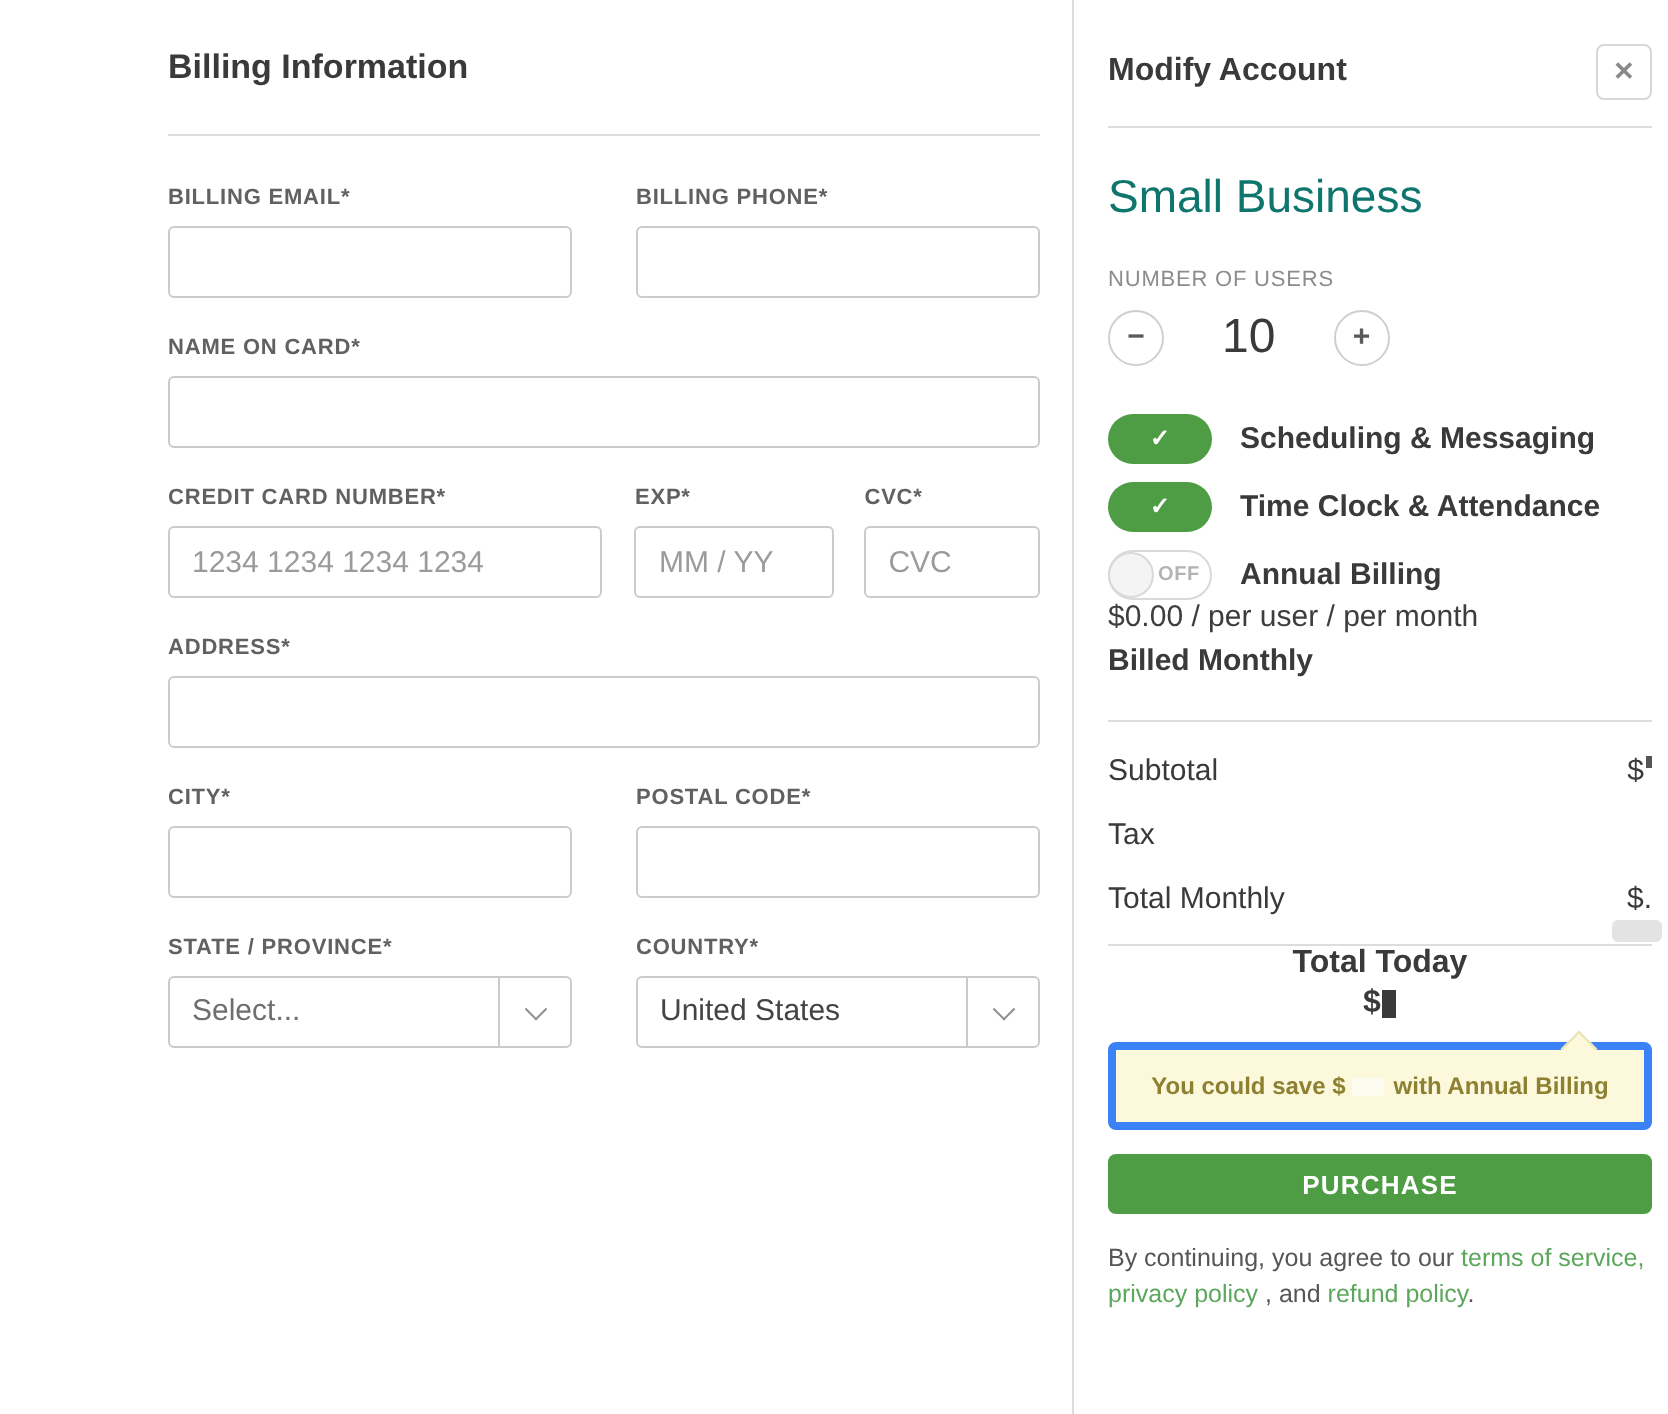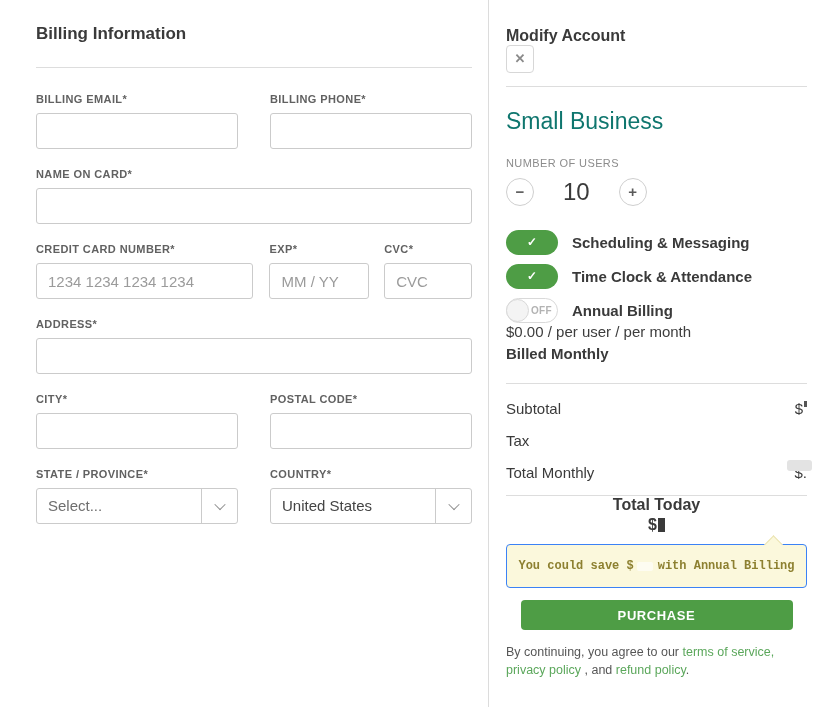--- a/index.html
+++ b/index.html
@@ -1,18 +1,18 @@
 <!DOCTYPE html>
 <html><head>
 <meta charset="utf-8">
 <style>
   * { margin:0; padding:0; box-sizing:border-box; }
   html,body { width:834px; height:707px; background:#fff;
     font-family:"Liberation Sans", sans-serif; color:#3b3b3b; overflow:hidden; }
-  .app { display:flex; width:834px; height:593px; }
+  .app { display:flex; width:834px; height:593px;padding-left:48px; }
 
   
   .panel-left { width:489px; height:707px; border-right:1px solid #dcdcdc;
     padding:24px 16px 0 36px; }
   .panel-title { font-size:17px; font-weight:bold; color:#3a3a3a; }
   .hr { border:none; border-top:1px solid #ddd; }
   .panel-left .hr { margin:23px 0 25px 0; }
 
   .field-label { display:block; font-size:11px; font-weight:bold; color:#616161;
     letter-spacing:.4px; text-transform:uppercase; margin-bottom:8px; }
@@ -33,21 +33,21 @@
   .select-value { flex:1; line-height:34px; padding:0 11px; font-size:15px;
     color:#6e6e6e; white-space:nowrap; overflow:hidden; }
   .select-value.selected { color:#444; }
   .select-caret { width:36px; border-left:1px solid #cbcbcb; display:flex;
     align-items:center; justify-content:center; }
   .chev { width:8px; height:8px; border-right:1px solid #8f8f8f;
     border-bottom:1px solid #8f8f8f; transform:rotate(45deg) translate(-1px,-1px); }
 
   
   .panel-right { flex:1; height:707px; padding:22px 27px 0 17px; position:relative; }
-  .pr-header { display:flex; align-items:flex-start; justify-content:space-between;flex-direction:column; }
+  .pr-header { display:flex; align-items:flex-start; justify-content:space-between; }
   .pr-title { font-size:16px; font-weight:bold; color:#3a3a3a; padding-top:5px; }
   .close-btn { width:28px; height:28px; border:1px solid #d7d7d7; border-radius:4px;
     background:#fff; color:#8a8a8a; font-size:13px; font-weight:bold; line-height:26px;
     text-align:center; cursor:pointer; }
   .panel-right .hr-top { margin:13px 0 0 0; }
 
   .plan-name { font-size:23px; color:#0f766e; font-weight:normal; margin-top:21px; }
   .users-label { font-size:11px; color:#8c8c8c; letter-spacing:.4px; margin-top:22px; }
   .stepper { display:flex; align-items:center; margin-top:9px; }
   .step-btn { width:28px; height:28px; border-radius:50%; border:1px solid #cfcfcf;
@@ -78,23 +78,23 @@
   .total-row { height:38px; font-size:16px; font-weight:bold;flex-direction:column; }
 
   .redact-frag { display:inline-block; width:3px; height:6px; background:#555;
     margin-left:1px; margin-bottom:8px; }
   .redact-block { display:inline-block; width:7px; height:14px; background:#3a3a3a;
     margin-left:1px; }
   .scroll-thumb { position:absolute; top:460px; right:22px; width:25px; height:11px;
     background:#e3e3e3; border-radius:3px; }
 
   .banner { position:relative; margin-top:10px; background:#fbf8dc;
-    border:1px solid #3b82f6; border-radius:4px; height:44px; display:flex;
+    border:4px solid #3b82f6; border-radius:4px; height:44px; display:flex;
     align-items:center; justify-content:center; font-size:12px; font-weight:bold;
-    color:#8d8030;font-family:Liberation Mono, monospace; }
+    color:#8d8030; }
   .banner::before { content:""; position:absolute; top:-7px; right:26px; width:12px;
     height:12px; background:#fbf8dc; border-left:1px solid #ebe3b2;
     border-top:1px solid #ebe3b2; transform:rotate(45deg); }
   .redact-light { display:inline-block; width:16px; height:9px;
     background:rgba(255,255,255,.6); border-radius:2px; margin:0 5px 0 3px; }
 
   .purchase-btn { display:block; width:272px; height:30px; margin:12px auto 0;
     background:#4e9d45; border:none; border-radius:4px; color:#fff; font-size:13px;
     font-weight:bold; letter-spacing:.6px; cursor:pointer;
     font-family:"Liberation Sans", sans-serif; }

